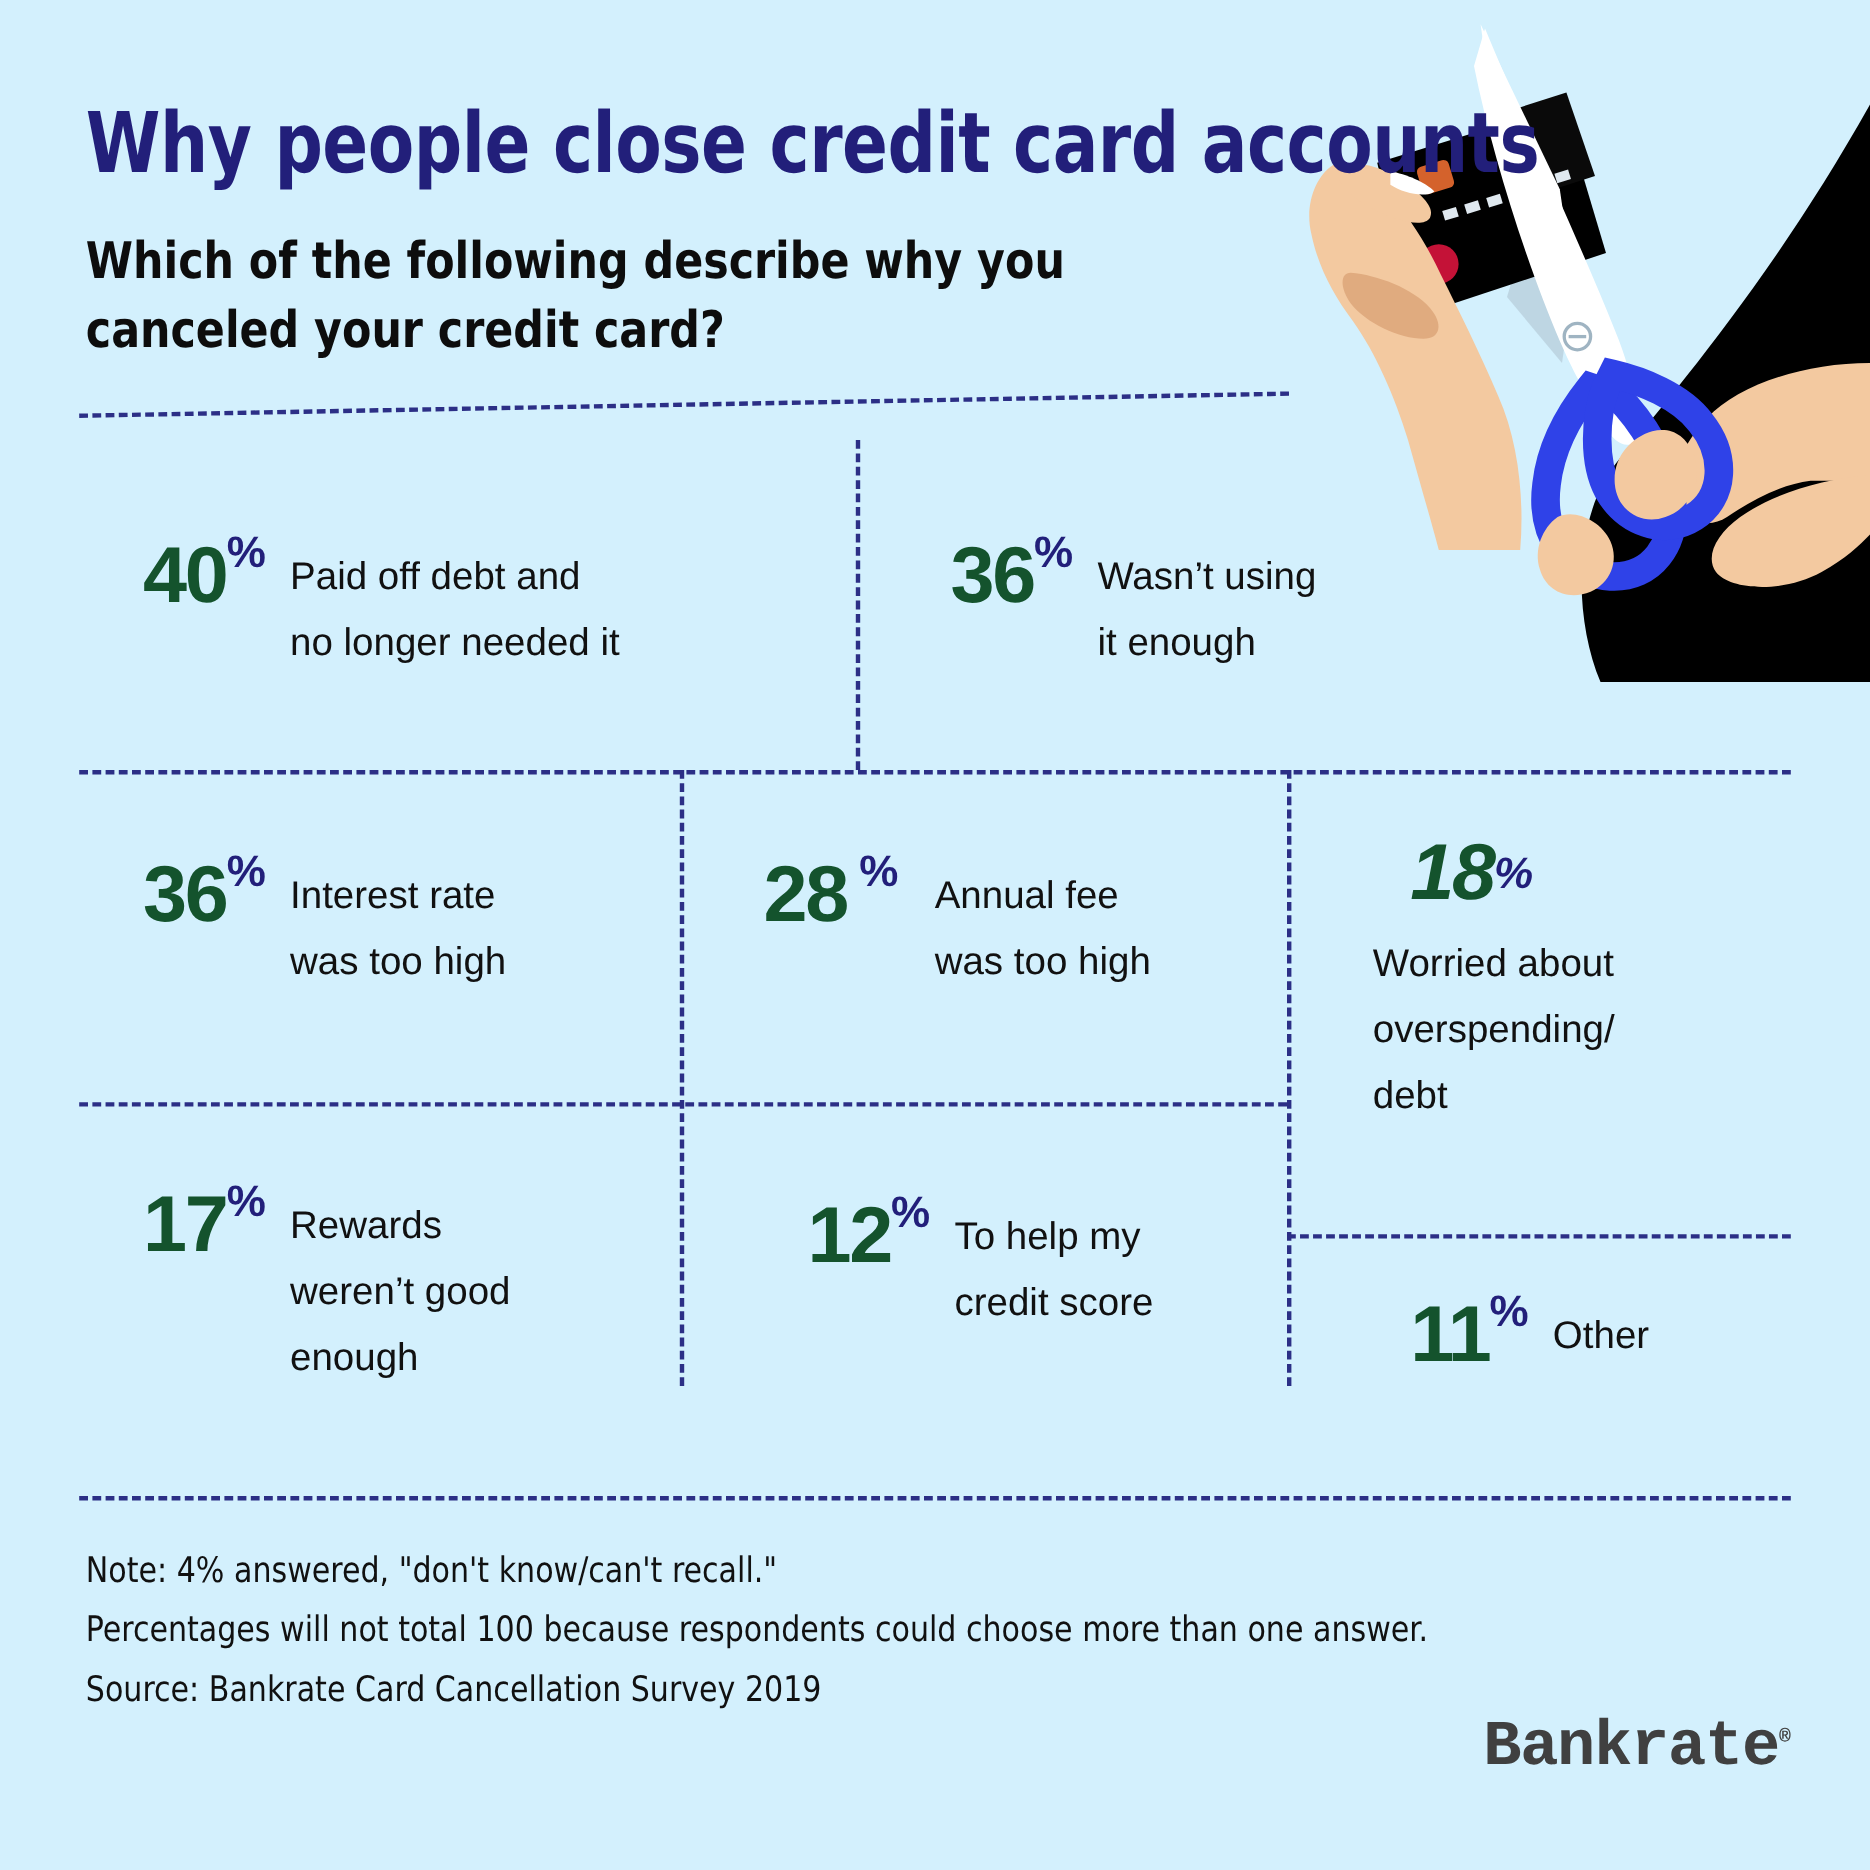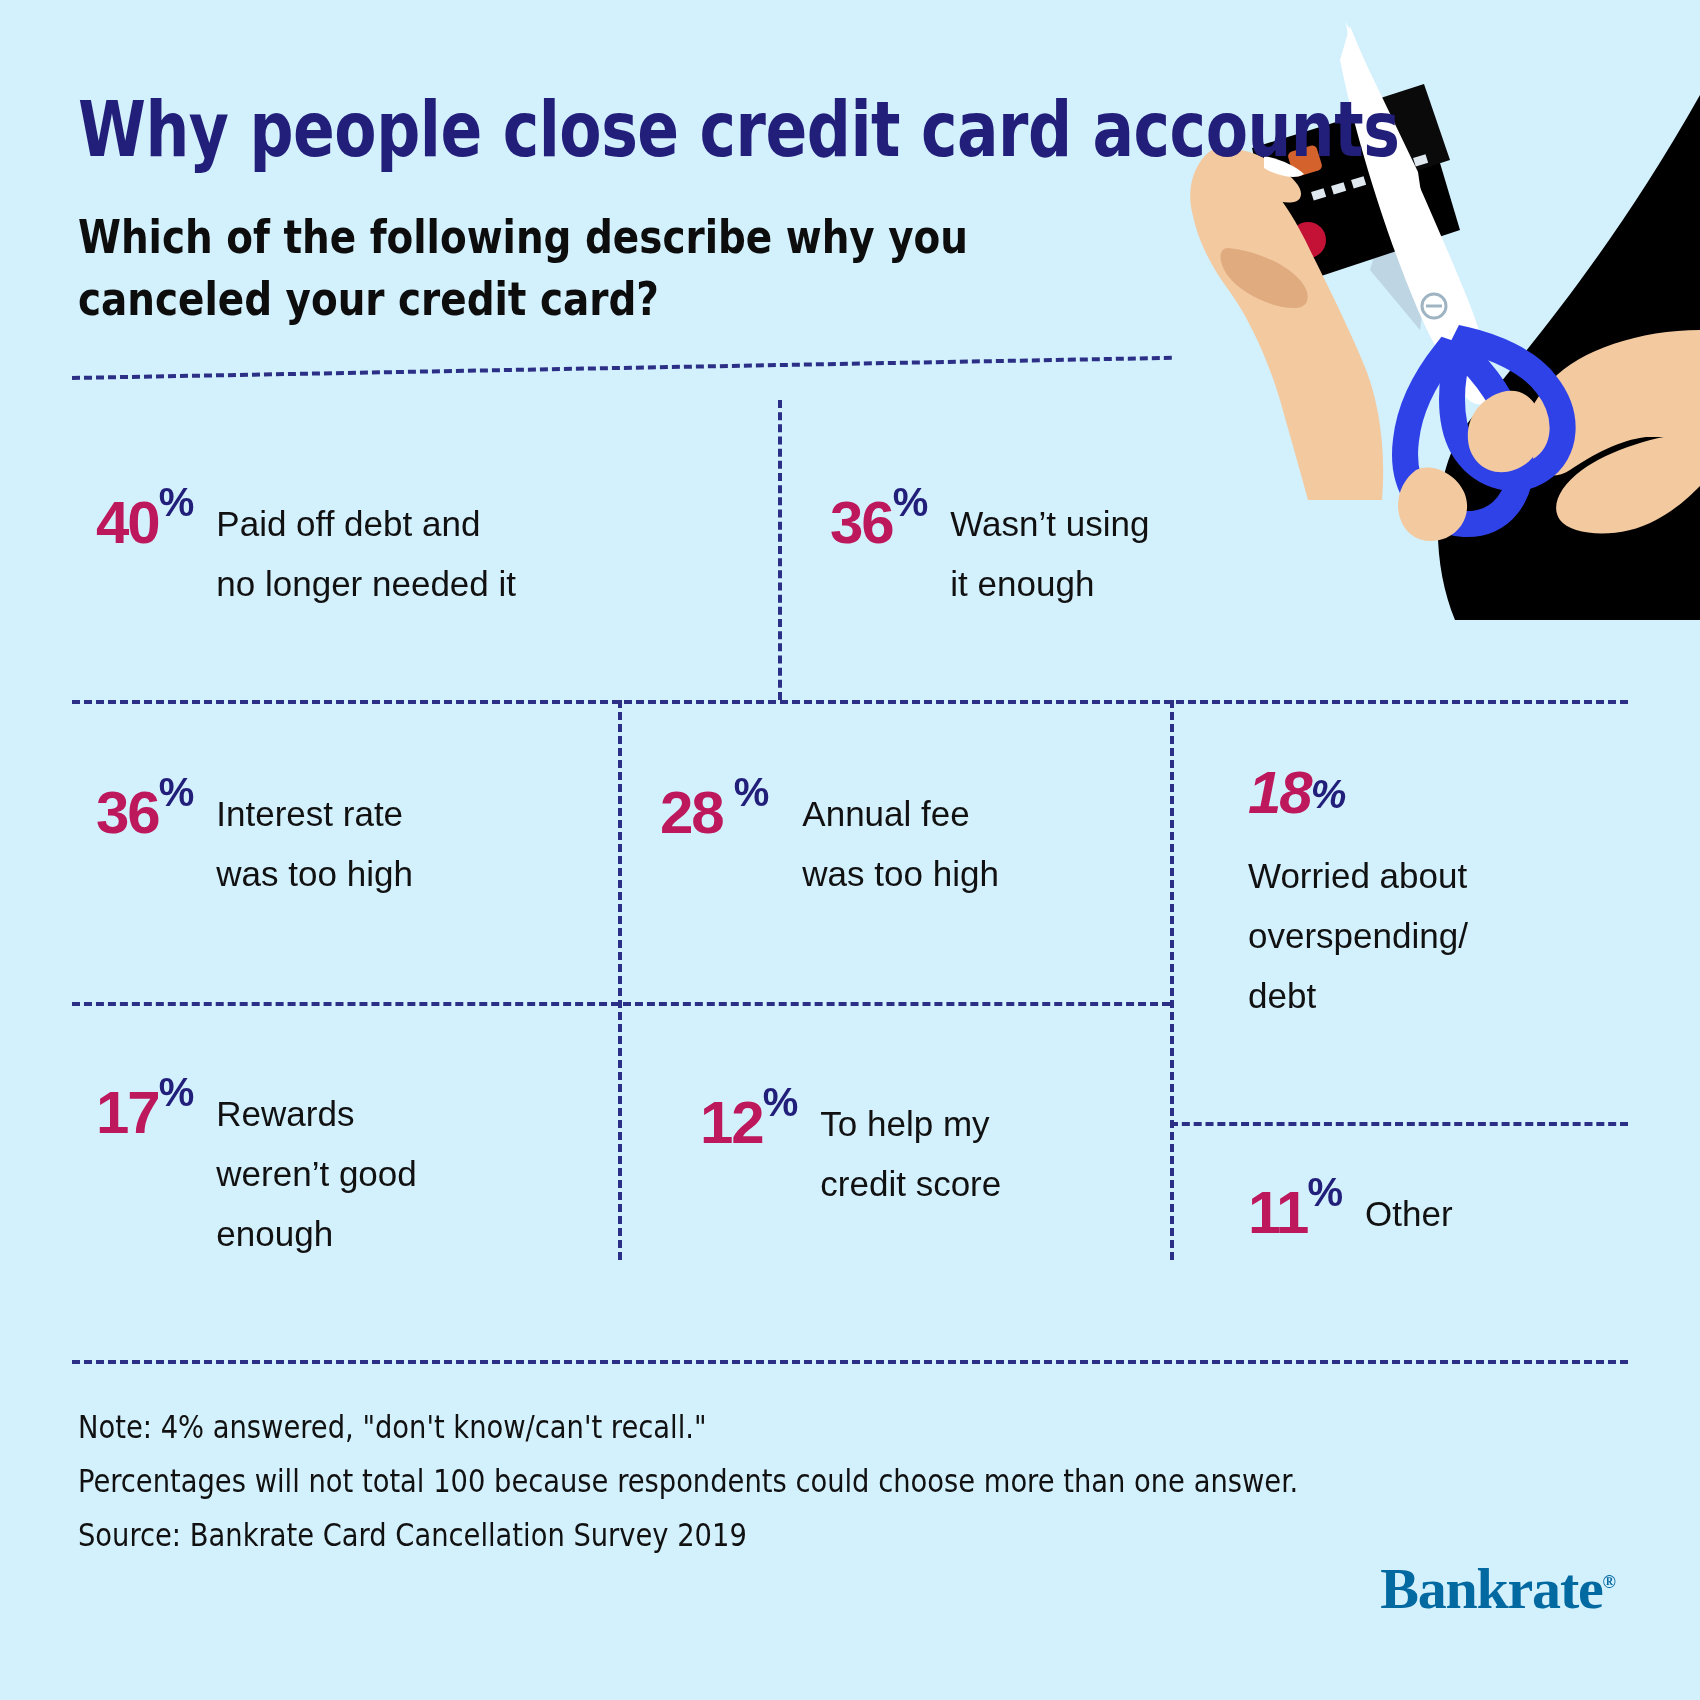--- a/index.html
+++ b/index.html
@@ -73,25 +73,26 @@
   
   .cell {
     position: absolute;
   }
   .stat-inline {
     display: flex;
     align-items: flex-start;
   }
   .num {
     font-weight: bold;
-    color: #be185d;
-    font-size: 60px;
+    color: #14532d;
+    font-size: 72px;
     line-height: 86px;
     letter-spacing: -2px;
     display: inline-block;
+    margin-left: 34px;
   }
   .pct {
     font-weight: bold;
     color: #221f7a;
     font-size: 40px;
     line-height: 40px;
     display: inline-block;
     margin-top: 2px;
   }
   .label {
@@ -124,27 +125,27 @@
     line-height: 54px;
     color: #111;
     transform: scaleX(0.95);
     transform-origin: left top;
   }
   .notes div { white-space: nowrap; }
 
   
   .logo {
     position: absolute;
-    right: 84px;
+    right: 72px;
     bottom: 78px;
-    font-family: Liberation Serif, serif;
+    font-family: Liberation Mono, monospace;
     font-weight: bold;
     font-size: 58px;
     letter-spacing: -1.2px;
-    color: #0369a1;
+    color: #404040;
   }
   .logo .reg {
     font-size: 18px;
     vertical-align: super;
     letter-spacing: 0;
   }
 
   
   .illo {
     position: absolute;

